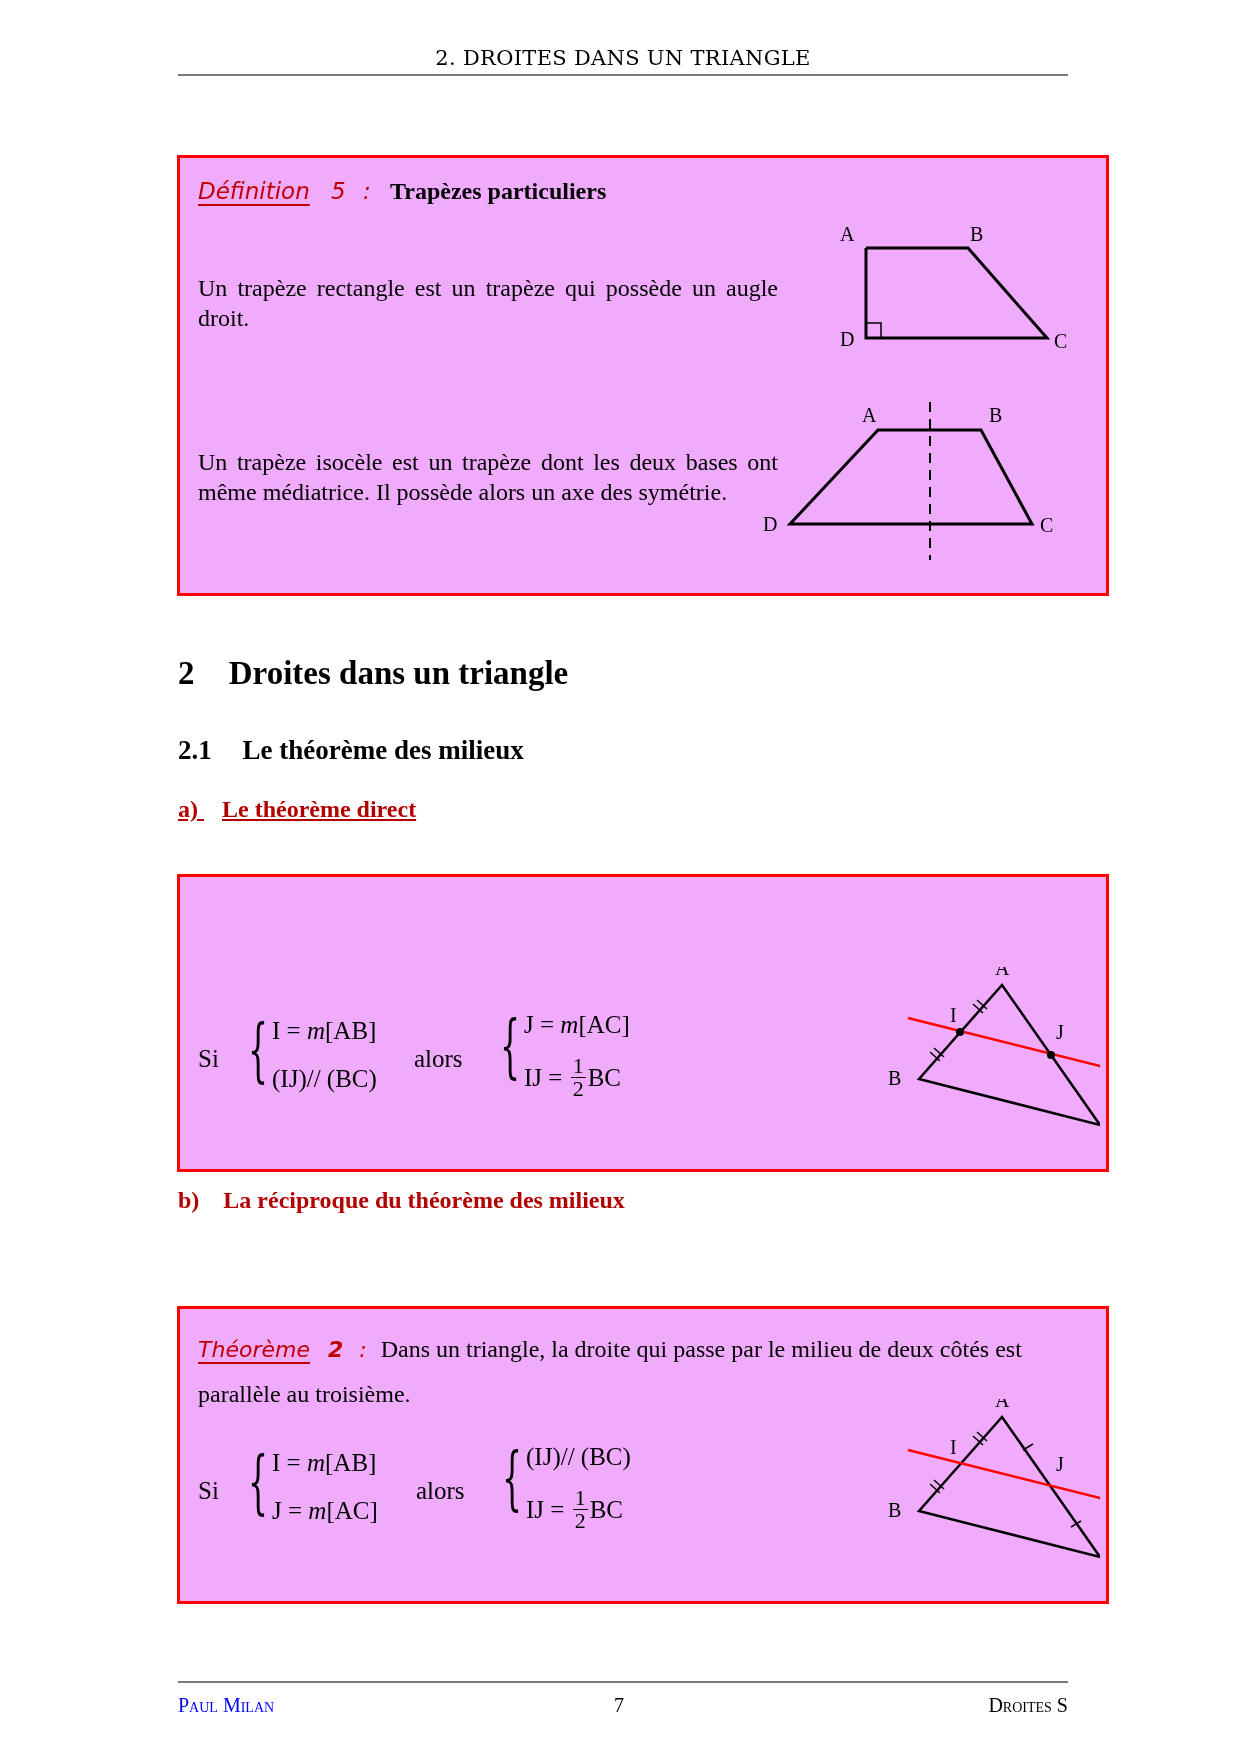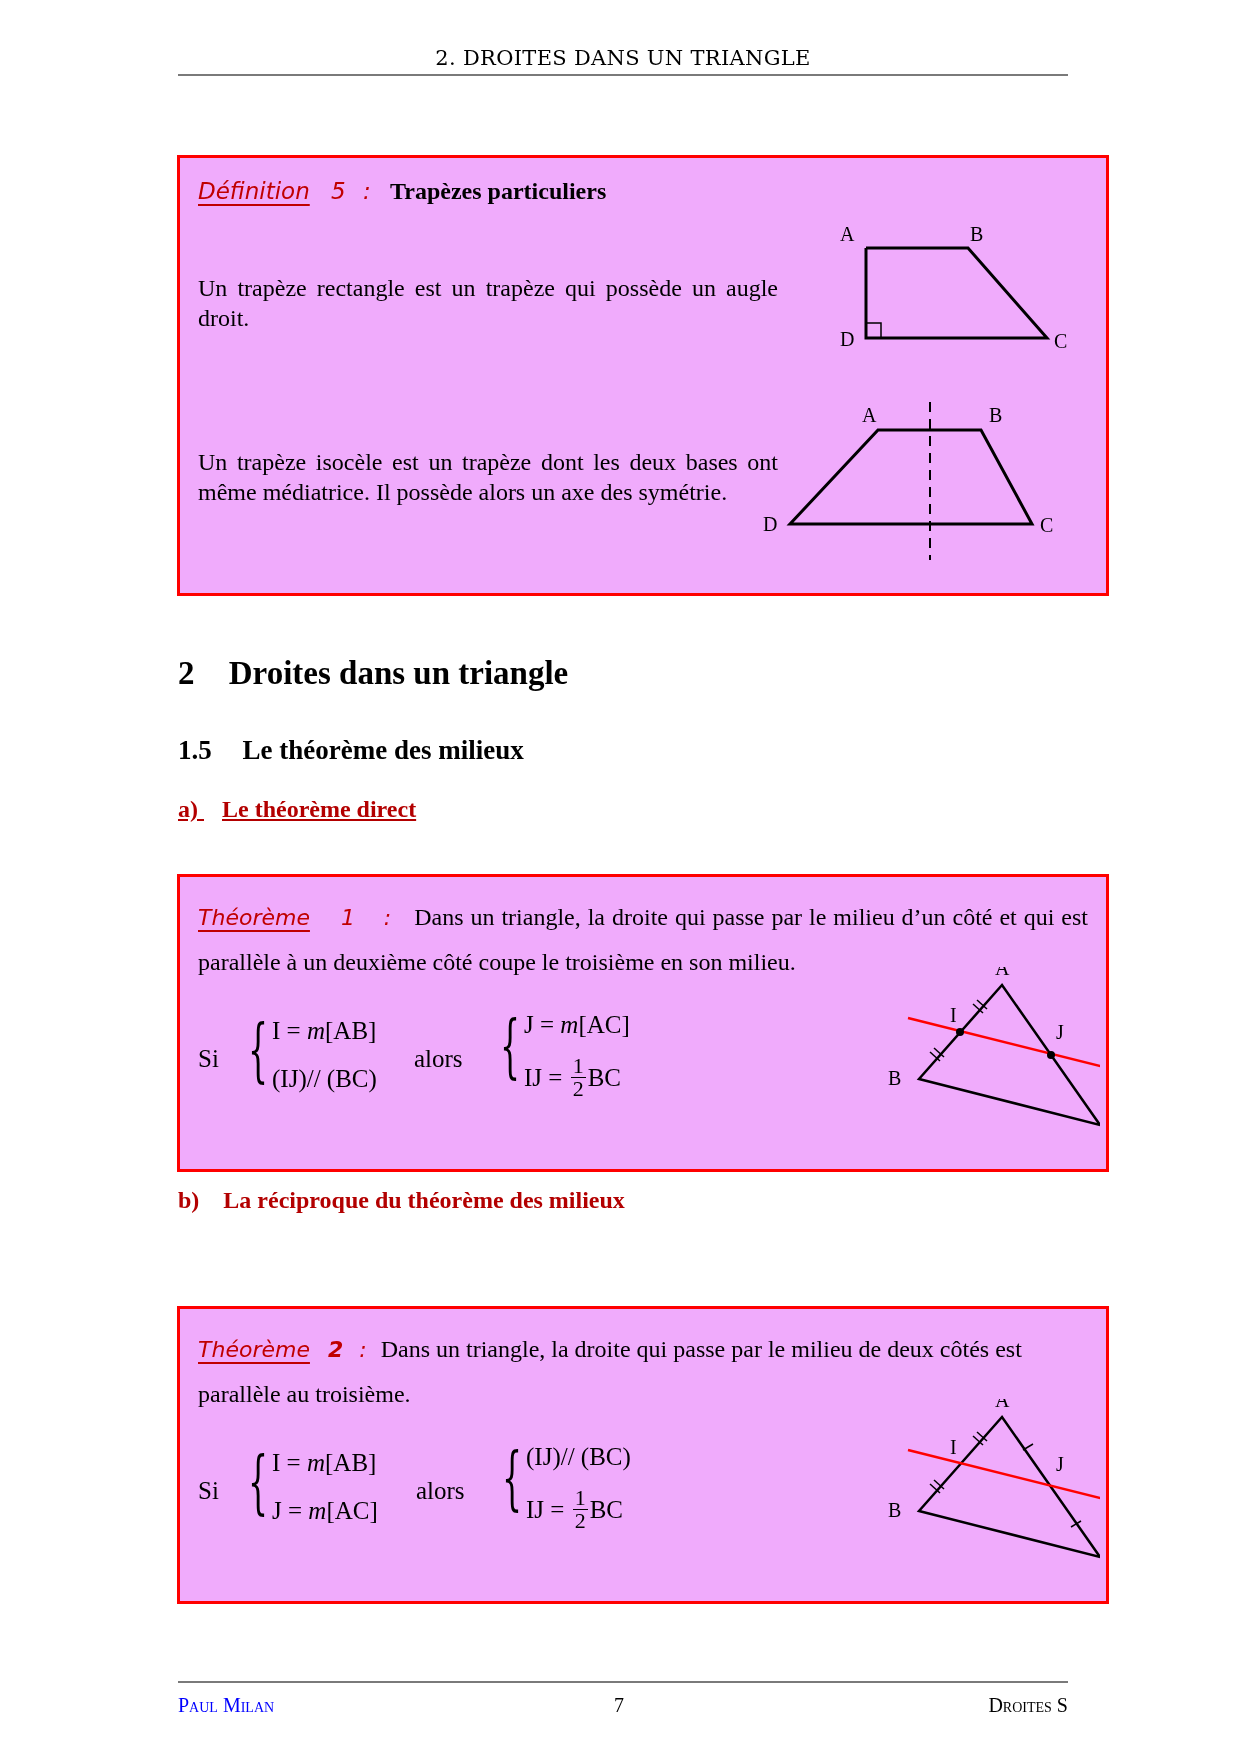--- a/index.html
+++ b/index.html
@@ -56,36 +56,30 @@
     <text x="280" y="134">C</text>
   </svg>
 </div>
 
 <div class="abs sec-h" style="left:178px; top:655px; font-size:33px;">
   <span>2</span>
   <span style="margin-left:26px;">Droites dans un triangle</span>
 </div>
 
 <div class="abs sec-h" style="left:178px; top:735px; font-size:27px;">
-  <span>1.5</span>
+  <span>2.1</span>
   <span style="margin-left:24px;">Le théorème des milieux</span>
 </div>
 
 <div class="abs red-sub" style="left:178px; top:796px;text-decoration:underline;">
   <span>a)</span>
   <span style="margin-left:18px;">Le théorème direct</span>
 </div>
 
 <div class="box" style="left:177px; top:874px; width:932px; height:298px;">
-  <div class="abs body-text" style="left:18px; top:18px; width:890px; line-height:44px; text-align:justify;">
-    <span class="hand box-label" style="font-size:22px;">Théorème</span>
-    <span class="hand" style="margin-left:24px; font-size:22px;">1</span>
-    <span class="hand" style="margin-left:22px; font-size:22px;">:</span>
-    <span style="margin-left:16px;">Dans un triangle, la droite qui passe par le milieu d’un côté et qui est parallèle à un deuxième côté coupe le troisième en son milieu.</span>
-  </div>
 
   <div class="abs math" style="left:18px; top:168px;">Si</div>
   <div class="abs brace" style="left:68px; top:138px;">{</div>
   <div class="abs math" style="left:92px; top:140px;">
     <span>I = </span><i>m</i><span>[AB]</span>
   </div>
   <div class="abs math" style="left:92px; top:188px;">(IJ)// (BC)</div>
 
   <div class="abs math" style="left:234px; top:168px;">alors</div>
   <div class="abs brace" style="left:320px; top:134px;">{</div>

